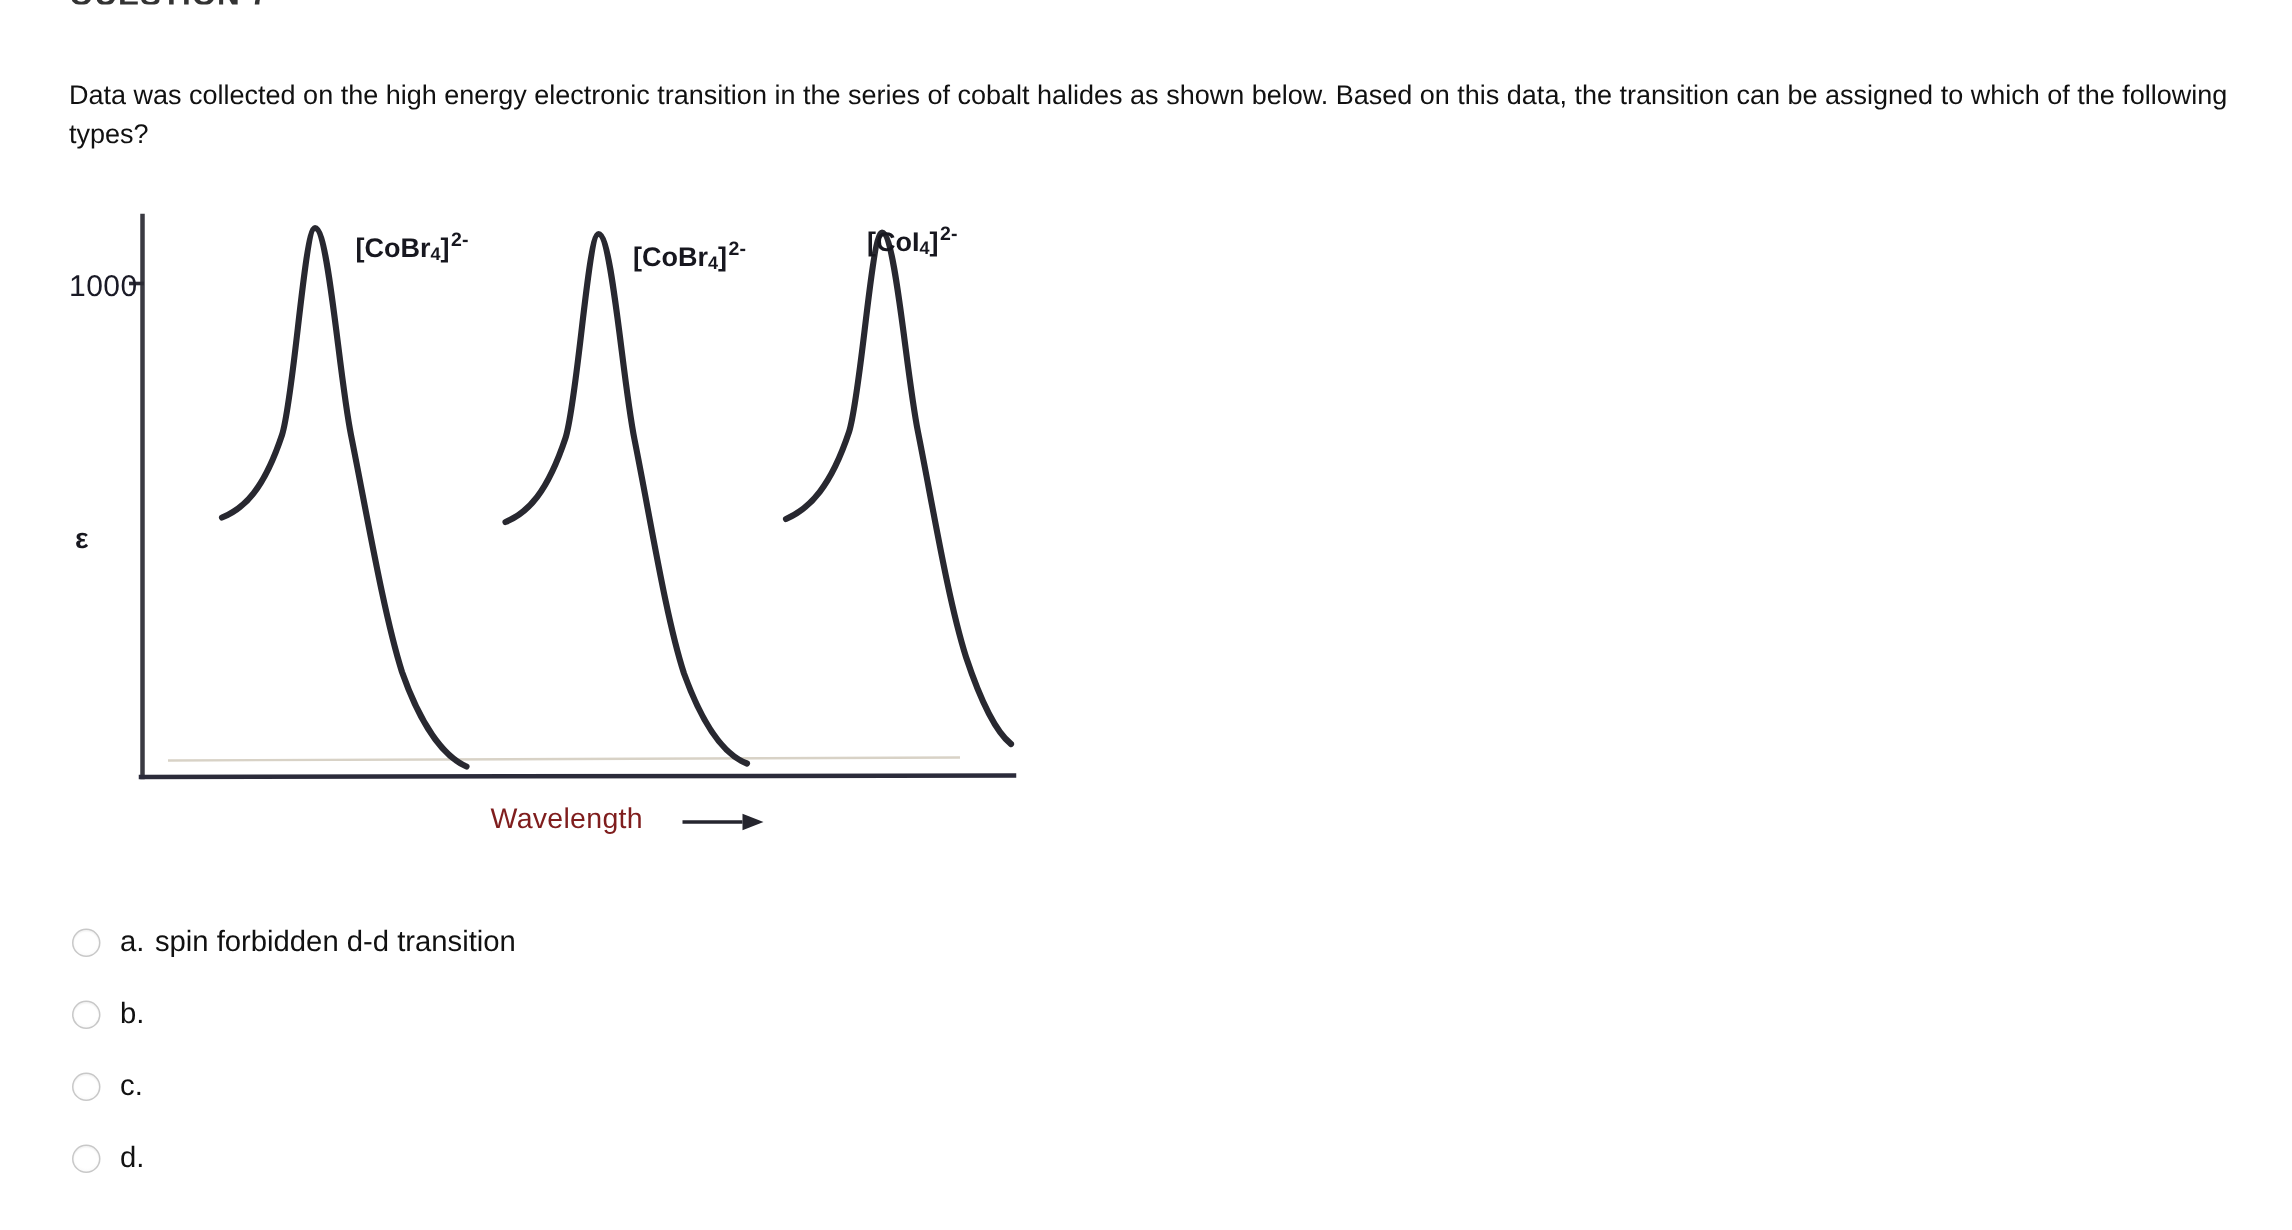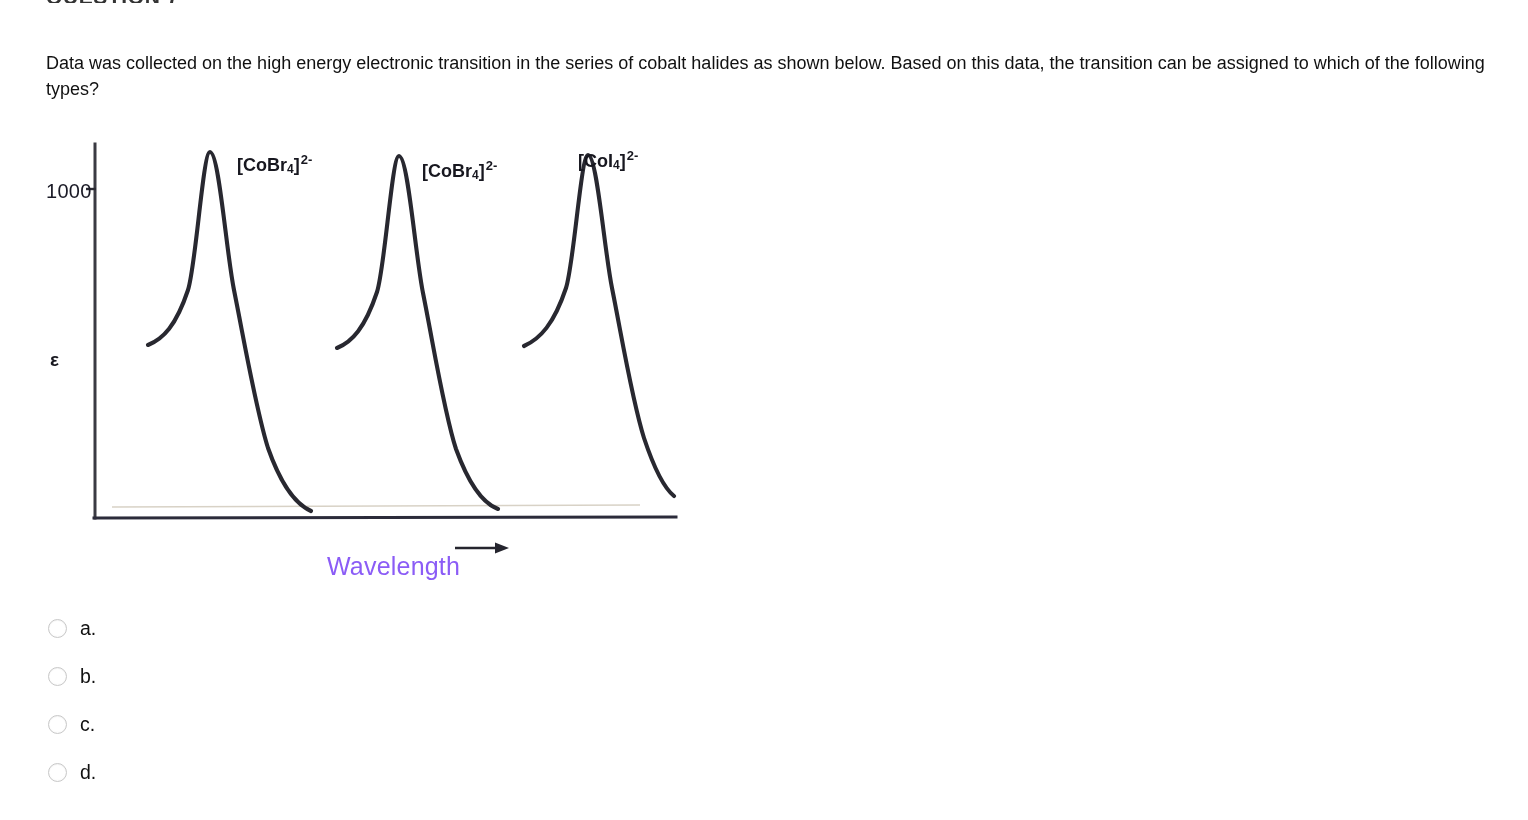--- a/index.html
+++ b/index.html
@@ -82,25 +82,24 @@
     white-space: nowrap;
   }
   .axis-eps {
     position: absolute;
     font-size: 19px;
     font-weight: bold;
     color: #17171f;
   }
   .axis-x-label {
     position: absolute;
-    font-size: 25px;
-    color: #8b5cf6;
+    font-size: 19px;
+    color: #7f1d1d;
     letter-spacing: 0.2px;
     white-space: nowrap;
-    margin-top: 16px;
   }
 
   
   .options {
     position: absolute;
     left: 48px;
     top: 604px;
     width: 700px;
   }
   .option-row {
@@ -176,20 +175,21 @@
 
   <div class="fig-label" style="left:578px; top:18px;">
     <span>[CoI</span><sub>4</sub><span>]</span><sup>2-</sup>
   </div>
 </div>
 
 <div class="options">
   <div class="option-row">
     <span class="radio"></span>
     <span class="option-letter">a.</span>
+    <span class="option-text">spin forbidden d-d transition</span>
   </div>
   <div class="option-row">
     <span class="radio"></span>
     <span class="option-letter">b.</span>
   </div>
   <div class="option-row">
     <span class="radio"></span>
     <span class="option-letter">c.</span>
   </div>
   <div class="option-row">

